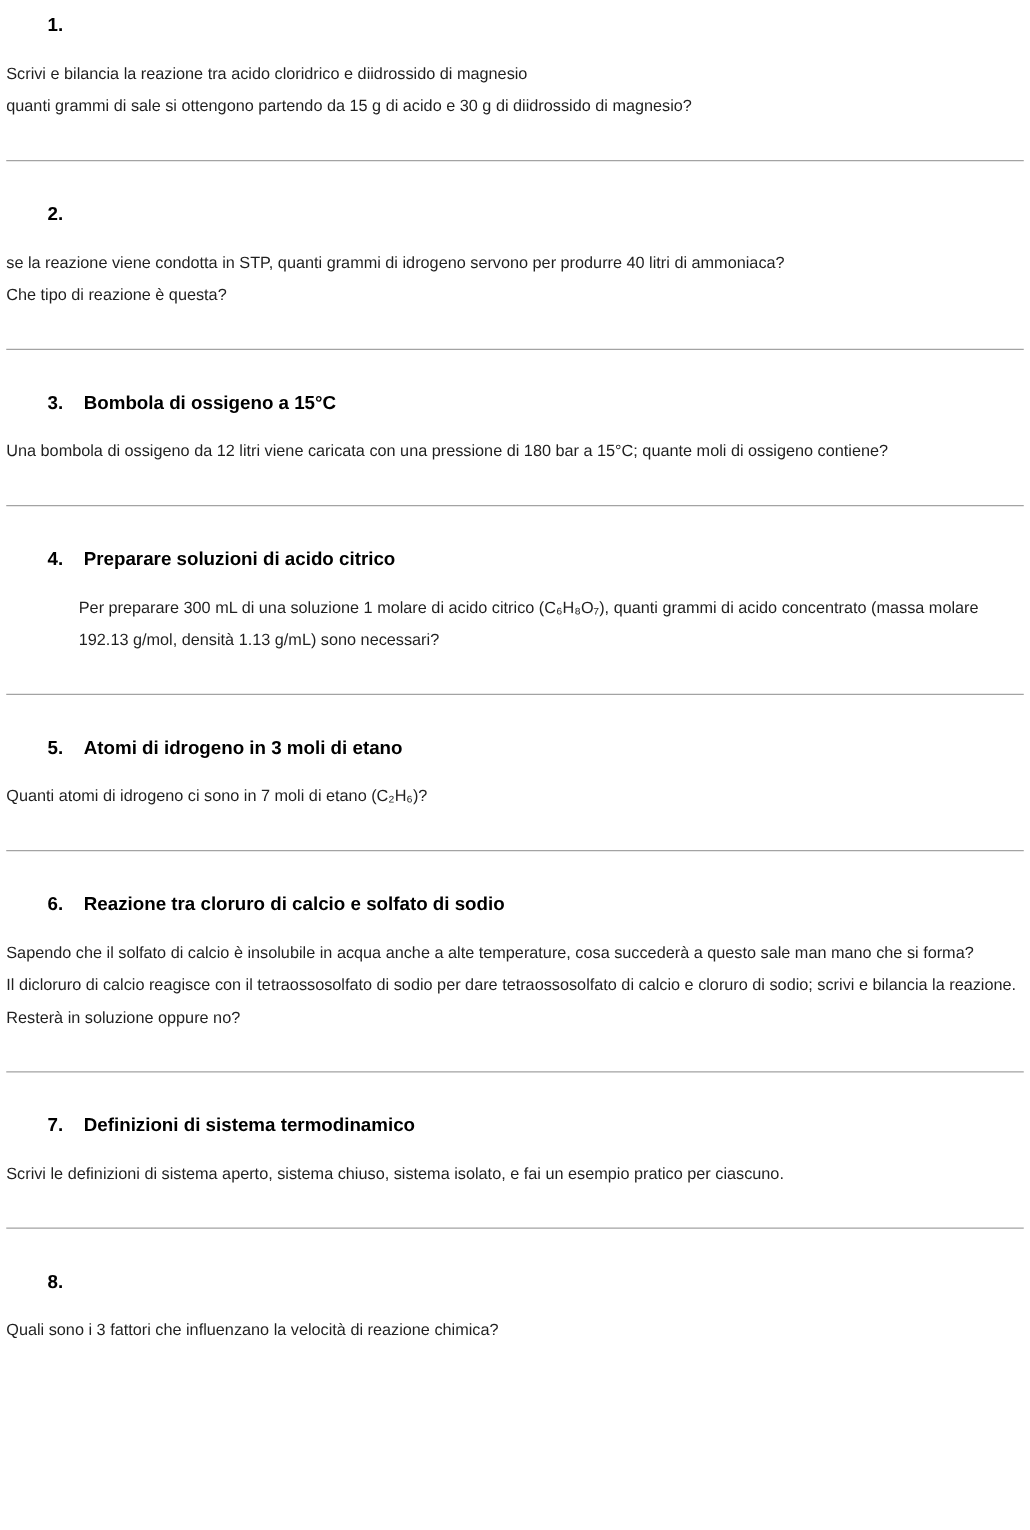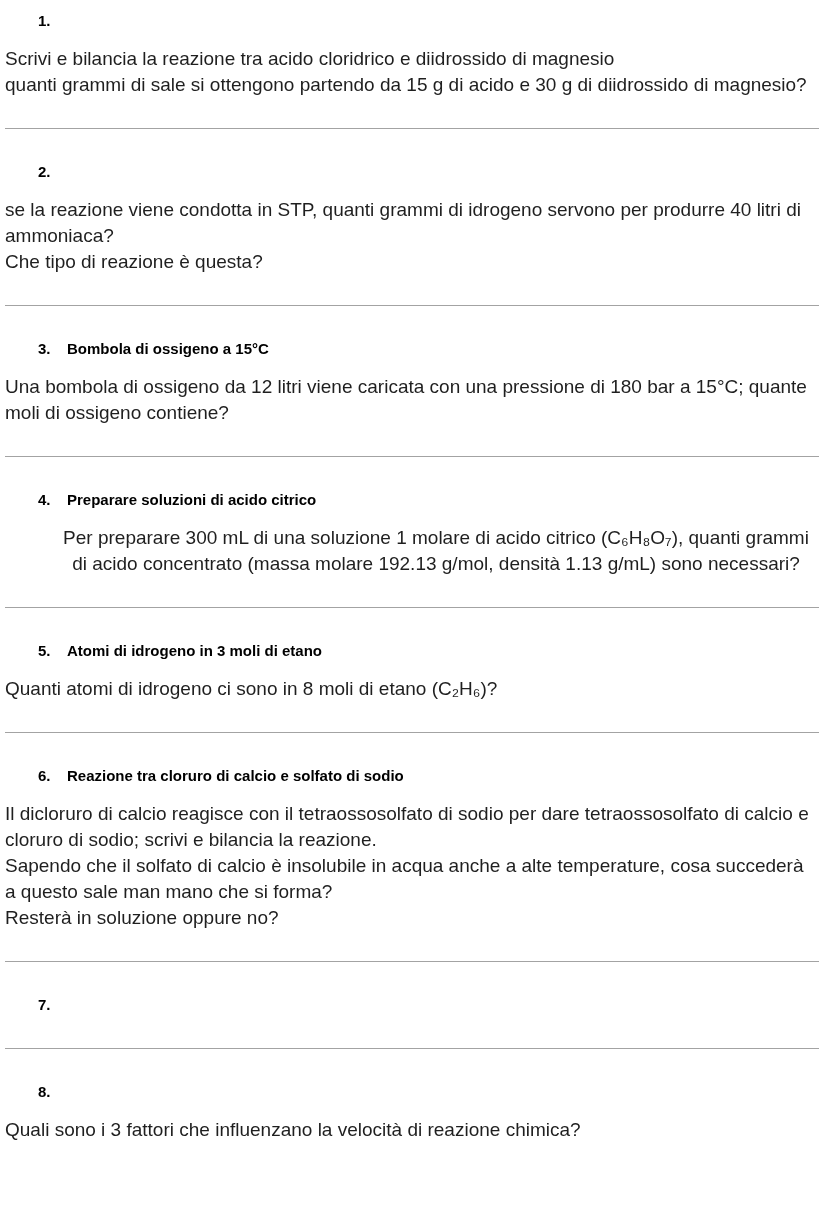--- a/index.html
+++ b/index.html
@@ -25,27 +25,26 @@
     padding-left: 33px;
     margin: 0 0 12px 0;
   }
   .num {
     flex: 0 0 29px;
     width: 29px;
   }
   .title { }
   .paragraphs { }
   .para {
-    font-size: 19px;
+    font-size: 13px;
     line-height: 26px;
   }
   .para.indent {
     margin-left: 58px;
     margin-right: 10px;
-    text-align: center;
   }
   .para.spaced {
     margin-bottom: 13px;
   }
   hr.separator {
     border: 0;
     border-top: 1px solid #a3a3a3;
     margin: 30px 0 30px 0;
   }
   .section:last-child hr.separator {
@@ -100,42 +99,46 @@
         </div>
     <hr class="separator">
   </section>
 
   <section class="section">
     <div class="heading">
       <span class="num">5.</span>
       <span class="title">Atomi di idrogeno in 3 moli di etano</span>
     </div>
     <div class="paragraphs">
-          <p class="para">Quanti atomi di idrogeno ci sono in 8 moli di etano (C₂H₆)?</p>
+          <p class="para">Quanti atomi di idrogeno ci sono in 7 moli di etano (C₂H₆)?</p>
         </div>
     <hr class="separator">
   </section>
 
   <section class="section">
     <div class="heading">
       <span class="num">6.</span>
       <span class="title">Reazione tra cloruro di calcio e solfato di sodio</span>
     </div>
     <div class="paragraphs">
+          <p class="para">Sapendo che il solfato di calcio è insolubile in acqua anche a alte temperature, cosa succederà a questo sale man mano che si forma?</p>
           <p class="para">Il dicloruro di calcio reagisce con il tetraossosolfato di sodio per dare tetraossosolfato di calcio e cloruro di sodio; scrivi e bilancia la reazione.</p>
-          <p class="para">Sapendo che il solfato di calcio è insolubile in acqua anche a alte temperature, cosa succederà a questo sale man mano che si forma?</p>
           <p class="para">Resterà in soluzione oppure no?</p>
         </div>
     <hr class="separator">
   </section>
 
   <section class="section">
     <div class="heading">
       <span class="num">7.</span>
+      <span class="title">Definizioni di sistema termodinamico</span>
     </div>
+    <div class="paragraphs">
+          <p class="para">Scrivi le definizioni di sistema aperto, sistema chiuso, sistema isolato, e fai un esempio pratico per ciascuno.</p>
+        </div>
     <hr class="separator">
   </section>
 
   <section class="section">
     <div class="heading">
       <span class="num">8.</span>
     </div>
     <div class="paragraphs">
           <p class="para">Quali sono i 3 fattori che influenzano la velocità di reazione chimica?</p>
         </div>

